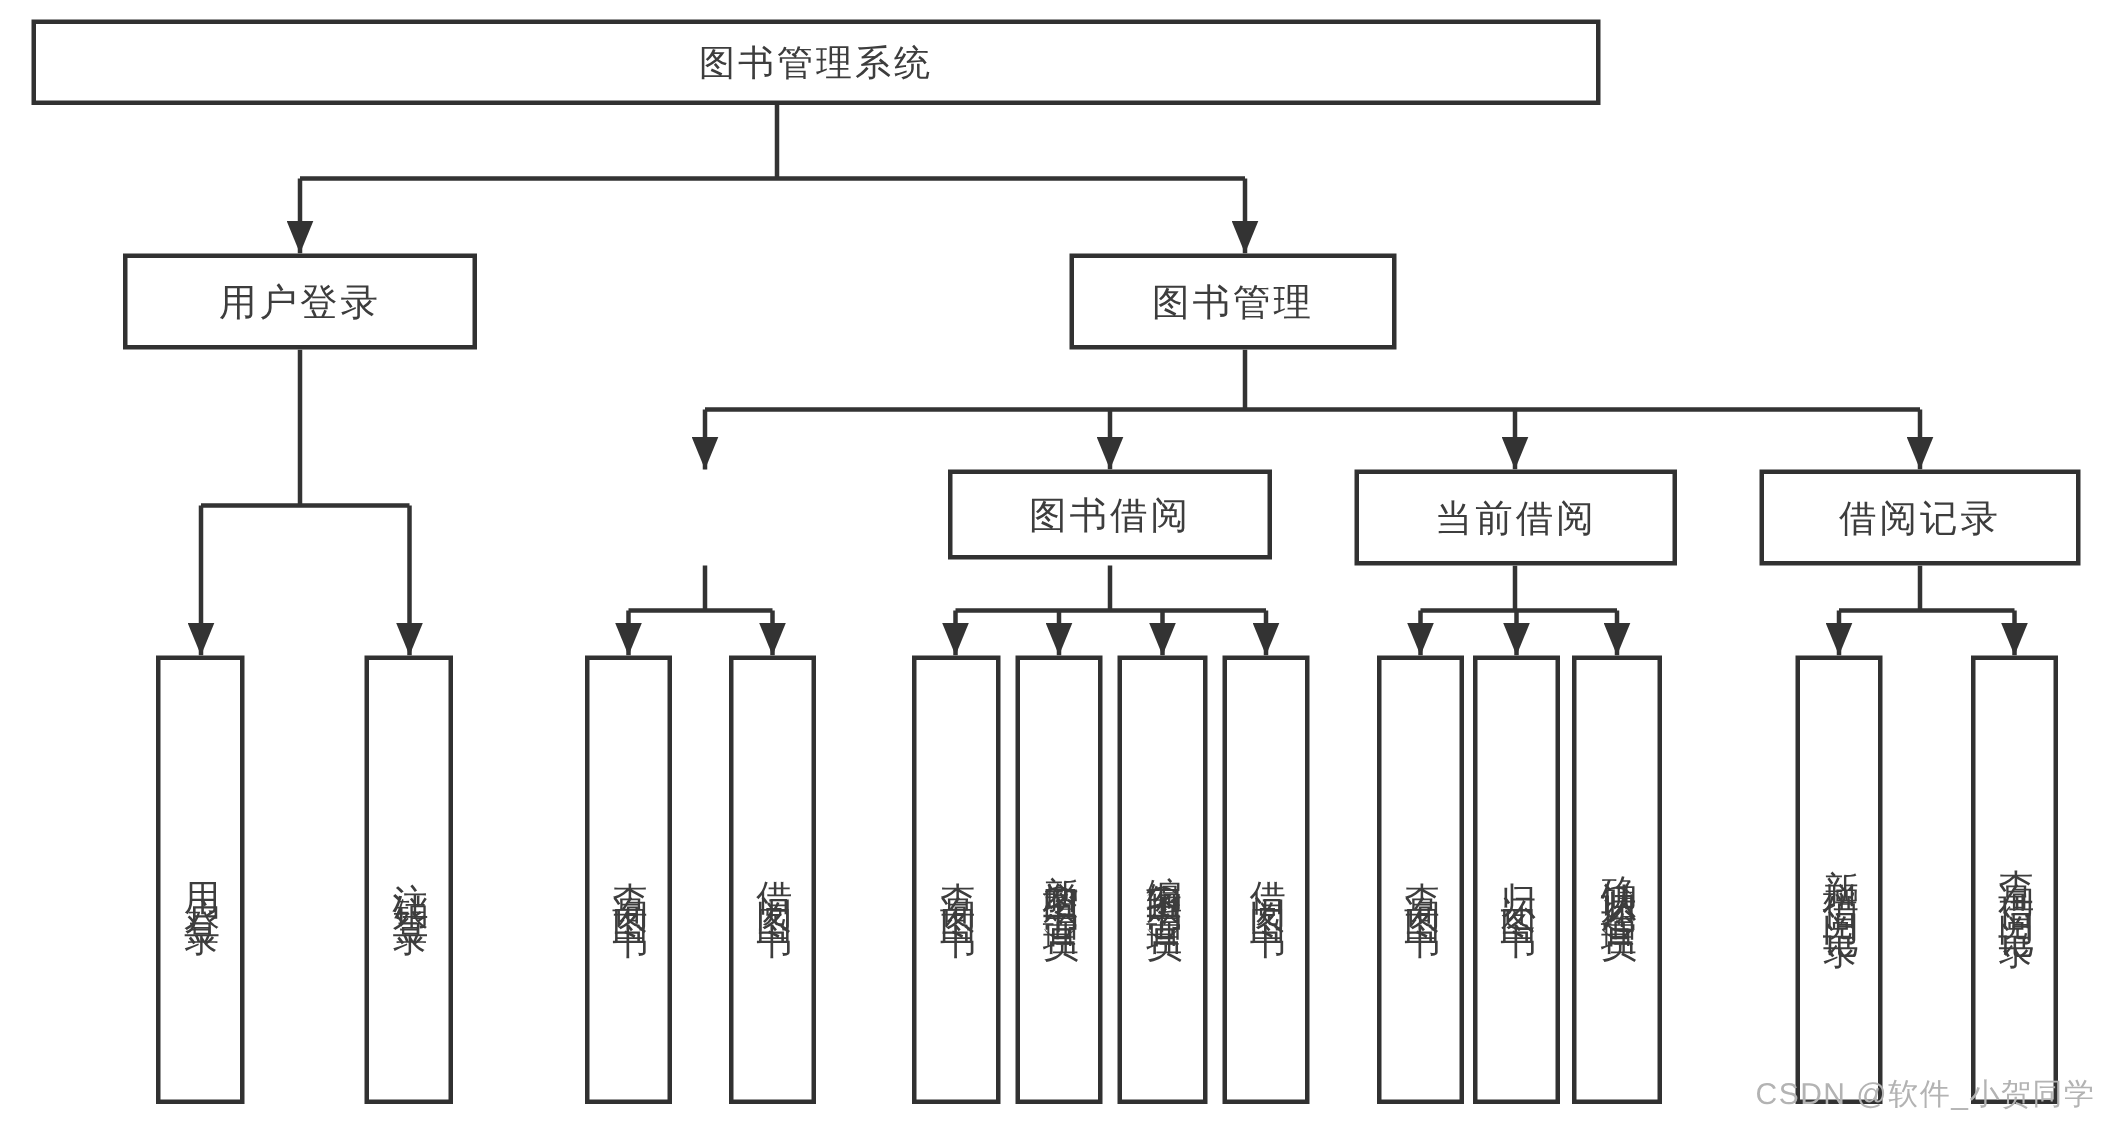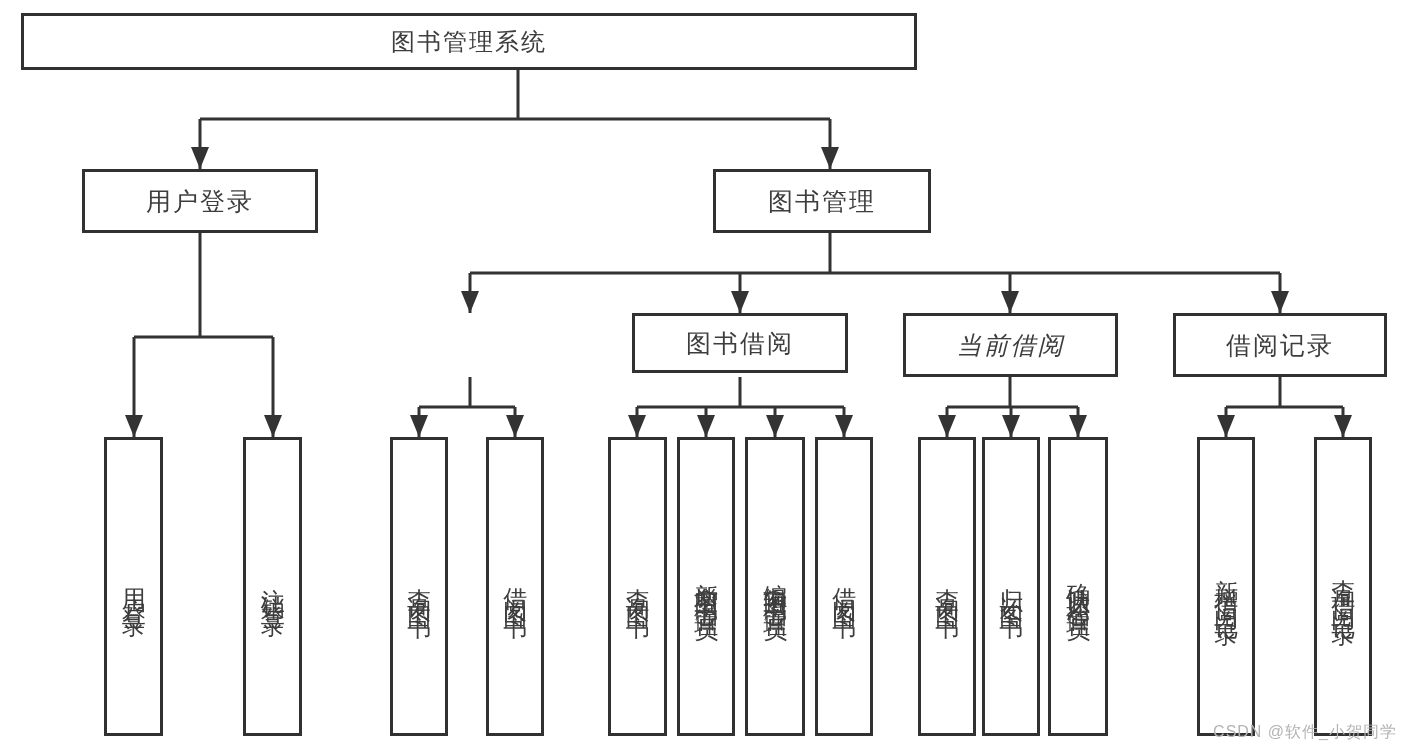--- a/index.html
+++ b/index.html
@@ -38,21 +38,21 @@
     font-size: 24px;
     line-height: 1.1;
     letter-spacing: 9px;
     white-space: nowrap;
   }
   .box.v.tight span { letter-spacing: 5px; }
   .watermark {
     position: absolute;
     right: 8px;
     bottom: 4px;
-    font-size: 16px;
+    font-size: 20px;
     color: #b3b3b3;
     letter-spacing: 1px;
     white-space: nowrap;
     z-index: 5;
   }
 </style>
 </head>
 <body>
 
 <div class="canvas">
@@ -93,35 +93,35 @@
       <line x1="947" y1="407" x2="947" y2="437" marker-end="url(#arw)"></line>
       <line x1="1011" y1="407" x2="1011" y2="437" marker-end="url(#arw)"></line>
       <line x1="1078" y1="407" x2="1078" y2="437" marker-end="url(#arw)"></line>
 
       <path d="M1280,377 V407 M1226,407 H1343"></path>
       <line x1="1226" y1="407" x2="1226" y2="437" marker-end="url(#arw)"></line>
       <line x1="1343" y1="407" x2="1343" y2="437" marker-end="url(#arw)"></line>
     </g>
   </svg>
 
-  <div class="box h root" style="left:21px; top:13px; width:896px; height:57px;">
+  <div class="box h root" style="left:21px; top:13px; width:1046px; height:57px;">
     <span>图书管理系统</span>
   </div>
 
   <div class="box h" style="left:82px; top:169px; width:236px; height:64px;">
     <span>用户登录</span>
   </div>
   <div class="box h" style="left:713px; top:169px; width:218px; height:64px;">
     <span>图书管理</span>
   </div>
 
   <div class="box h" style="left:632px; top:313px; width:216px; height:60px;">
     <span>图书借阅</span>
   </div>
-  <div class="box h" style="left:903px; top:313px; width:215px; height:64px;font-style:italic;">
+  <div class="box h" style="left:903px; top:313px; width:215px; height:64px;">
     <span>当前借阅</span>
   </div>
   <div class="box h" style="left:1173px; top:313px; width:214px; height:64px;">
     <span>借阅记录</span>
   </div>
 
   <div class="box v" style="left:104px; top:437px; width:59px; height:299px;">
     <span>用户登录</span>
   </div>
   <div class="box v" style="left:243px; top:437px; width:59px; height:299px;">

